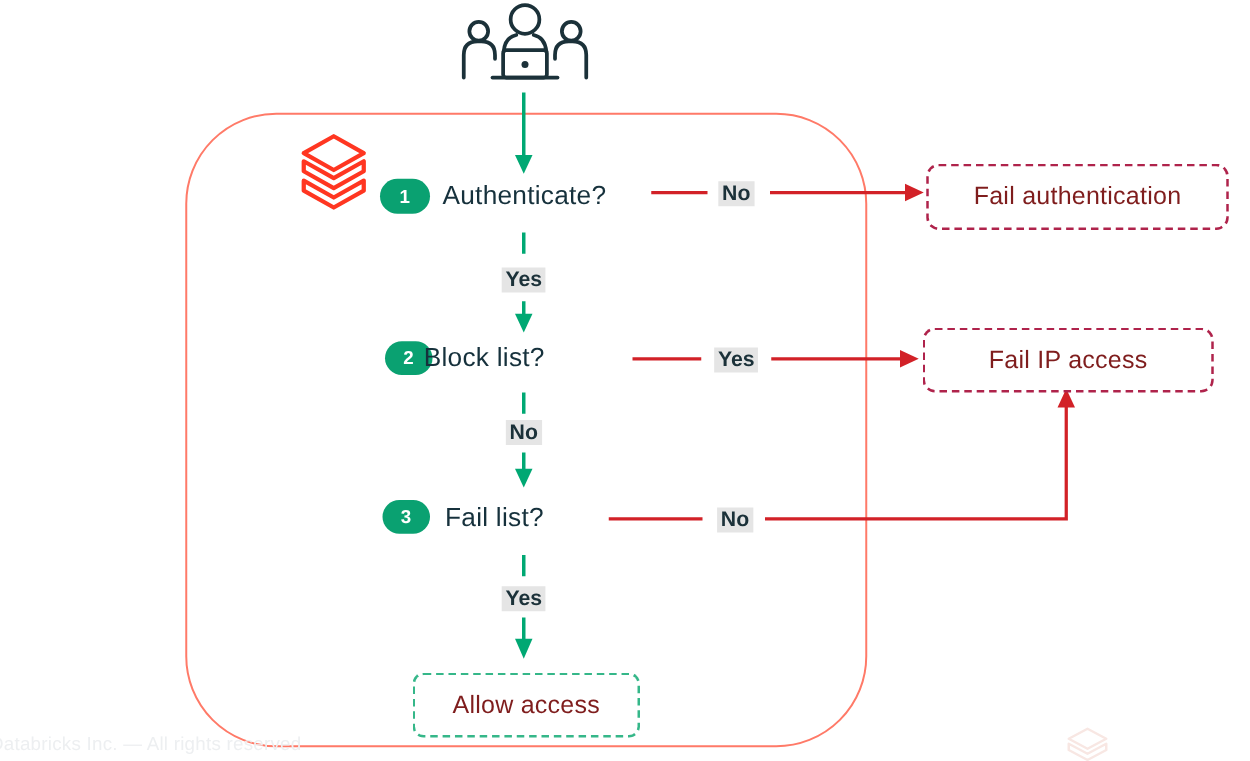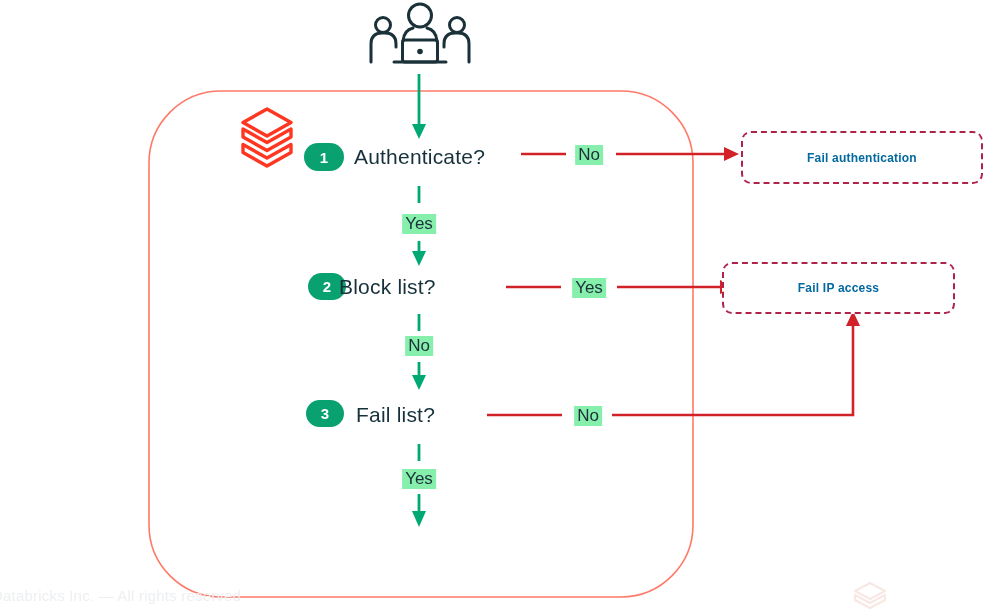--- a/index.html
+++ b/index.html
@@ -3,30 +3,30 @@
 <meta charset="utf-8">
 <style>
   html,body{margin:0;padding:0;background:#ffffff;}
   .canvas{
     position:relative;width:1000px;height:609px;background:#ffffff;overflow:hidden;
     font-family:"Liberation Sans",sans-serif;color:#16313C;
   }
   .layer{position:absolute;left:0;top:0;}
   .lbl{position:absolute;white-space:nowrap;}
   .question{font-size:21px;color:#16313C;letter-spacing:.2px;}
-  .connector-label{font-size:17px;color:#1B3139;background:#86efac;padding:0 3px;
-    transform:translate(-50%,-50%);}
+  .connector-label{font-size:17px;color:#1B3139;background:#e5e5e5;padding:0 3px;
+    transform:translate(-50%,-50%);font-weight:bold;}
   .badge{
     position:absolute;width:40px;height:28px;border-radius:14px;background:#0AA171;
     color:#ffffff;font-weight:bold;font-size:15px;display:flex;align-items:center;
     justify-content:center;letter-spacing:.3px;
   }
   .outcome{
     position:absolute;display:flex;align-items:center;justify-content:center;
-    font-size:12px;color:#0369a1;background:#ffffff;border-radius:10px;letter-spacing:.2px;font-weight:bold;
+    font-size:20px;color:#7f1d1d;background:#ffffff;border-radius:10px;letter-spacing:.2px;
   }
   .outcome.fail{border:2px dashed #AF234B;}
   .outcome.allow{border:2px dashed #35B789;border-radius:9px;}
   .footer{
     position:absolute;left:-8px;top:587px;font-size:15px;color:#EDEFF1;letter-spacing:.2px;
   }
 </style>
 </head>
 <body>
 
@@ -100,17 +100,18 @@
 
   <div class="lbl connector-label" style="left:589px;top:155px;">No</div>
   <div class="lbl connector-label" style="left:589px;top:288px;">Yes</div>
   <div class="lbl connector-label" style="left:588px;top:416px;">No</div>
 
   <div class="lbl connector-label" style="left:419px;top:224px;">Yes</div>
   <div class="lbl connector-label" style="left:419px;top:346px;">No</div>
   <div class="lbl connector-label" style="left:419px;top:479px;">Yes</div>
 
   <div class="outcome fail" style="left:741px;top:131px;width:238px;height:49px;">Fail authentication</div>
-  <div class="outcome fail" style="left:722px;top:262px;width:229px;height:48px;">Fail IP access</div>
+  <div class="outcome fail" style="left:738px;top:262px;width:229px;height:48px;">Fail IP access</div>
+  <div class="outcome allow" style="left:330px;top:538px;width:178px;height:48px;">Allow access</div>
 
   <div class="footer">Databricks Inc. — All rights reserved</div>
 
 </div>
 
 </body></html>

